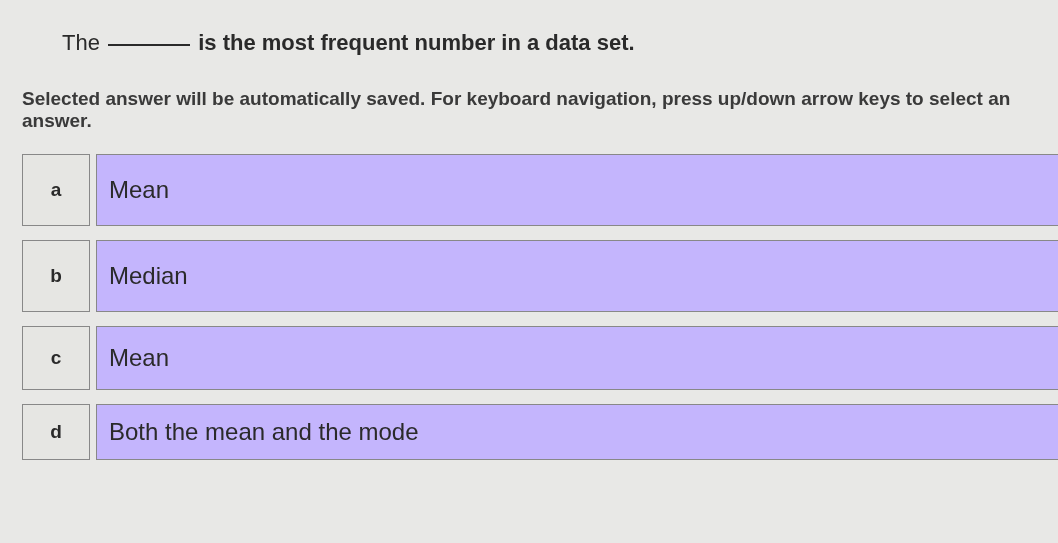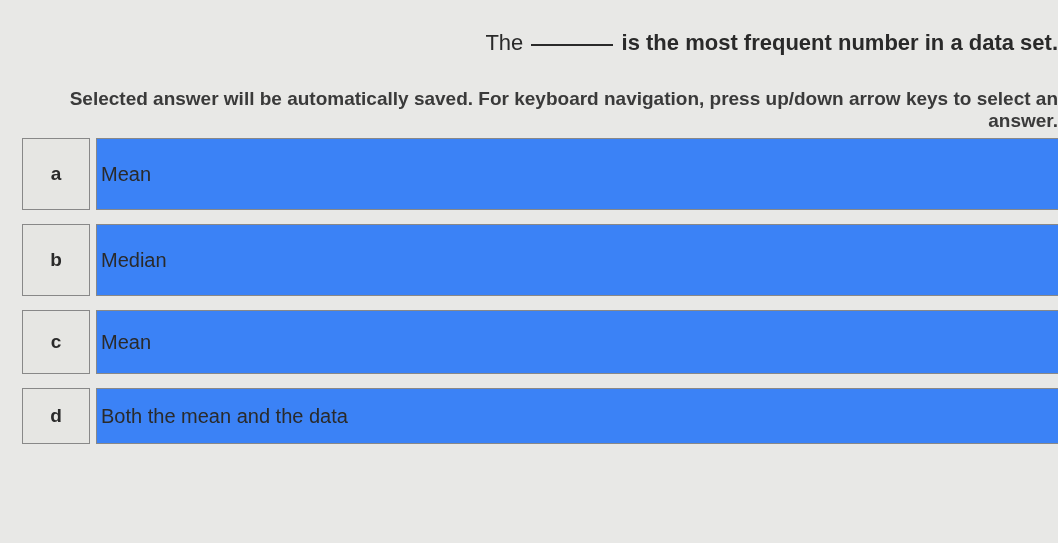--- a/index.html
+++ b/index.html
@@ -1,19 +1,18 @@
 <!DOCTYPE html>
 <html><head>
   <meta charset="utf-8">
   <style>
     * {
       margin: 0;
       padding: 0;
       box-sizing: border-box;
-      text-align: right;
     }
     body {
       font-family: -apple-system, BlinkMacSystemFont, "Segoe UI", Arial, sans-serif;
       background: #e8e8e6;
       width: 1058px;
       height: 543px;
       overflow: hidden;
       padding: 0;
     }
     .content {
@@ -38,21 +37,21 @@
       position: relative;
       top: -4px;
     }
     .question-text .rest {
       font-weight: 700;
     }
     .instruction {
       font-size: 19px;
       color: #3a3a3a;
       font-weight: 600;
-      margin-bottom: 6px;
+      margin-bottom: 22px;
       margin-left: 2px;
     }
     .options {
       display: flex;
       flex-direction: column;
       gap: 14px;
       margin-left: 2px;
     }
     .option-row {
       display: flex;
@@ -76,24 +75,24 @@
       color: #2a2a2a;
       background: #e6e6e3;
       margin-right: 6px;
     }
     .option-text {
       flex: 1;
       border: 1px solid #888;
       border-right: none;
       display: flex;
       align-items: center;
-      padding-left: 4px;
-      font-size: 20px;
+      padding-left: 12px;
+      font-size: 24px;
       color: #2a2a2a;
-      background: #3b82f6;
+      background: #c4b5fd;
     }
   </style>
 </head>
 <body>
 
 <div class="content">
   <div class="question-text">
     <span class="the-word">The</span>
     <span class="blank"></span>
     <span class="rest">is the most frequent number in a data set.</span>
@@ -109,16 +108,16 @@
     <div class="option-row">
       <div class="option-letter">b</div>
       <div class="option-text">Median</div>
     </div>
     <div class="option-row short">
       <div class="option-letter">c</div>
       <div class="option-text">Mean</div>
     </div>
     <div class="option-row last">
       <div class="option-letter">d</div>
-      <div class="option-text">Both the mean and the data</div>
+      <div class="option-text">Both the mean and the mode</div>
     </div>
   </div>
 </div>
 
 </body></html>

